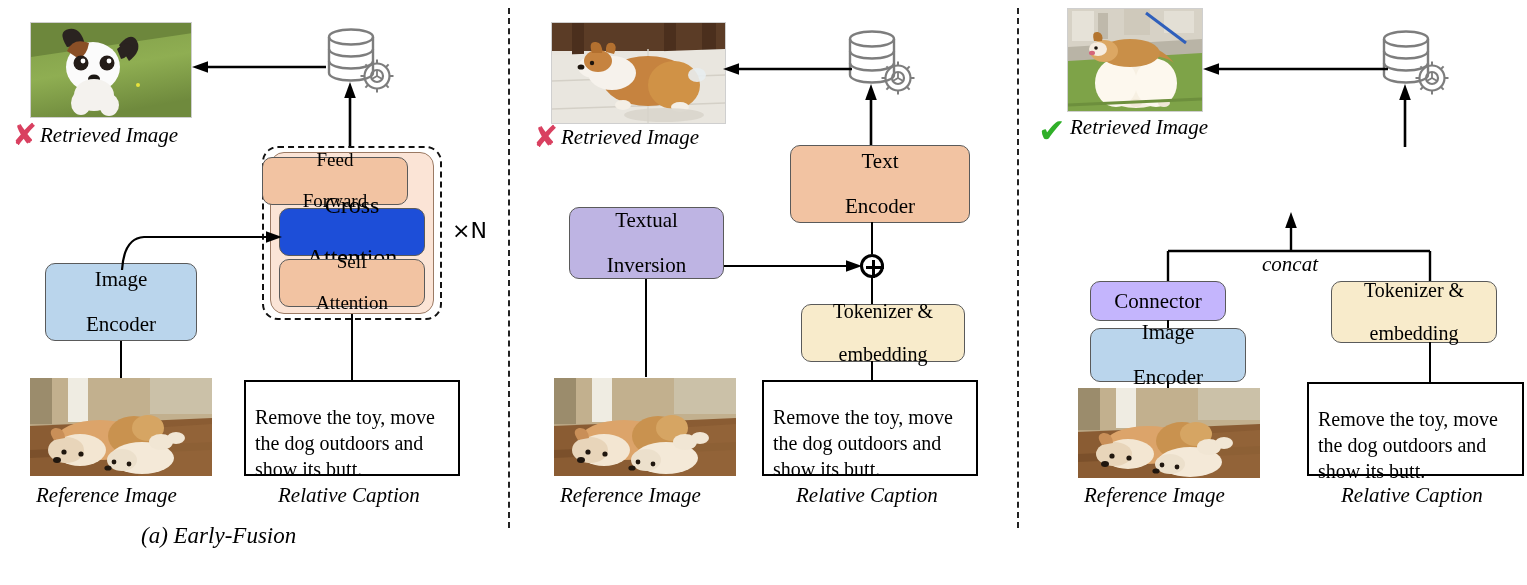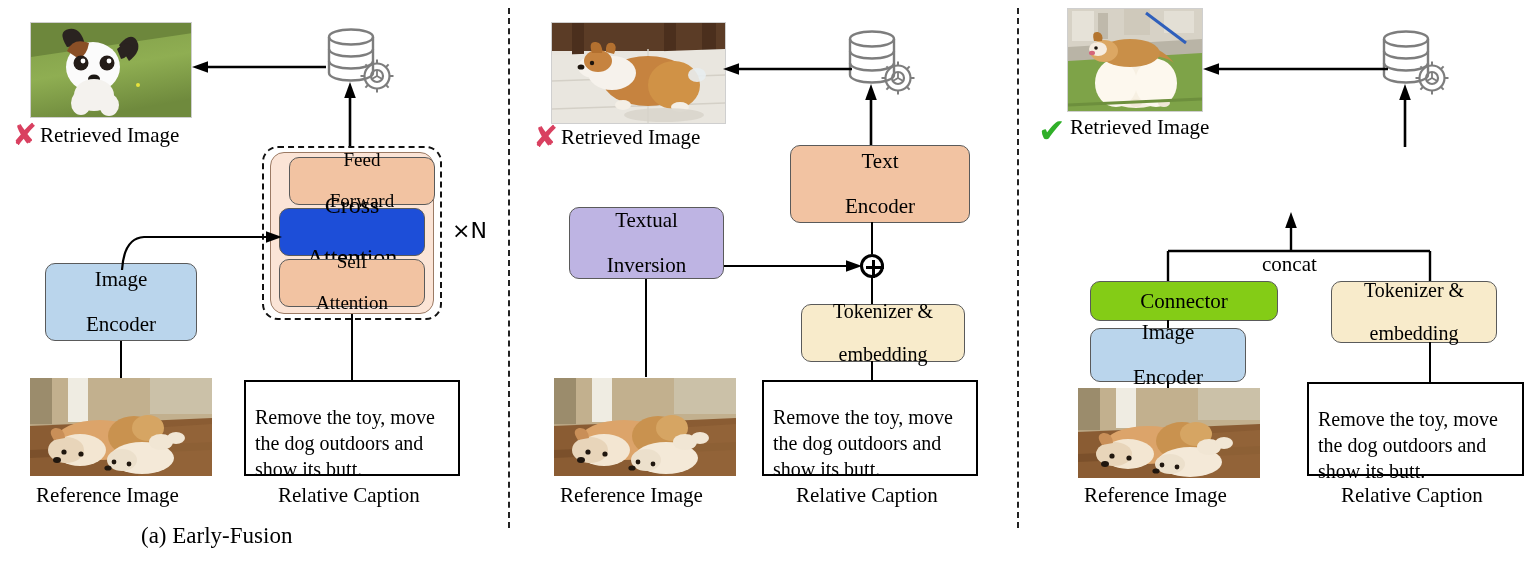--- a/index.html
+++ b/index.html
@@ -14,21 +14,21 @@
     border-left:2px dashed #222;}
 
   
   .node{position:absolute;box-sizing:border-box;display:flex;
         align-items:center;justify-content:center;text-align:center;
         border:1.4px solid #5a5a5a;border-radius:10px;line-height:1.08;}
   .node span{display:block;}
 
   .photo{position:absolute;box-sizing:border-box;overflow:hidden;}
 
-  .cap{position:absolute;white-space:nowrap;}
+  .cap{position:absolute;white-space:nowrap;font-style:italic;}
 
   .txtbox{position:absolute;box-sizing:border-box;border:2px solid #000;
           background:#fff;padding:22px 9px 6px 9px;line-height:1.30;}
 
   .line{position:absolute;background:#000;}
   .vline{width:2px;}
 
   svg{overflow:visible;display:block;}
   .arrowsvg{position:absolute;}
 
@@ -122,21 +122,21 @@
 
     <svg class="arrowsvg" style="left:341px;top:82px;" width="18" height="66">
       <path d="M9 65 L9 16" stroke="#000" stroke-width="2.6" fill="none"></path>
       <path d="M9 0 L3.2 16 L14.8 16 Z" fill="#000"></path>
     </svg>
 
     <div class="dashedwrap" style="left:262px;top:146px;width:180px;height:174px;"></div>
 
     <div class="node" style="left:270px;top:152px;width:164px;height:162px;background:#fbe4d6;border-color:#9b7a64;border-radius:14px;"></div>
 
-    <div class="node" style="left:289px;top:157px;width:146px;height:48px;background:#f2c3a2;font-size:19px;">
+    <div class="node" style="left:262px;top:157px;width:146px;height:48px;background:#f2c3a2;font-size:19px;">
       <span>
         <span>Feed</span><br>
         <span>Forward</span>
       </span>
     </div>
 
     <div class="node" style="left:279px;top:208px;width:146px;height:48px;background:#1d4ed8;font-size:24px;">
       <span>
         <span>Cross</span><br>
         <span>Attention</span>
@@ -440,21 +440,21 @@
     <svg class="arrowsvg" style="left:140px;top:210px;" width="282" height="42">
       <path d="M133 41 L133 18" stroke="#000" stroke-width="2.4" fill="none"></path>
       <path d="M133 2 L127.2 18 L138.8 18 Z" fill="#000"></path>
       <path d="M10 41 L10 41" stroke="#000" stroke-width="2.4"></path>
       <path d="M10 41 L272 41" stroke="#000" stroke-width="2.4" fill="none"></path>
       <path d="M10 41 L10 72" stroke="#000" stroke-width="2.4" fill="none"></path>
       <path d="M272 41 L272 72" stroke="#000" stroke-width="2.4" fill="none"></path>
     </svg>
     <div class="cap" style="left:244px;top:252px;font-size:21px;">concat</div>
 
-    <div class="node" style="left:72px;top:281px;width:188px;height:40px;background:#84cc16;font-size:21px;">
+    <div class="node" style="left:72px;top:281px;width:136px;height:40px;background:#c4b5fd;font-size:21px;">
       <span>Connector</span>
     </div>
 
     <div class="line vline" style="left:149px;top:320px;height:9px;"></div>
 
     <div class="node" style="left:72px;top:328px;width:156px;height:54px;background:#bad5ec;font-size:21px;">
       <span>
         <span>Image</span><br>
         <span>Encoder</span>
       </span>

